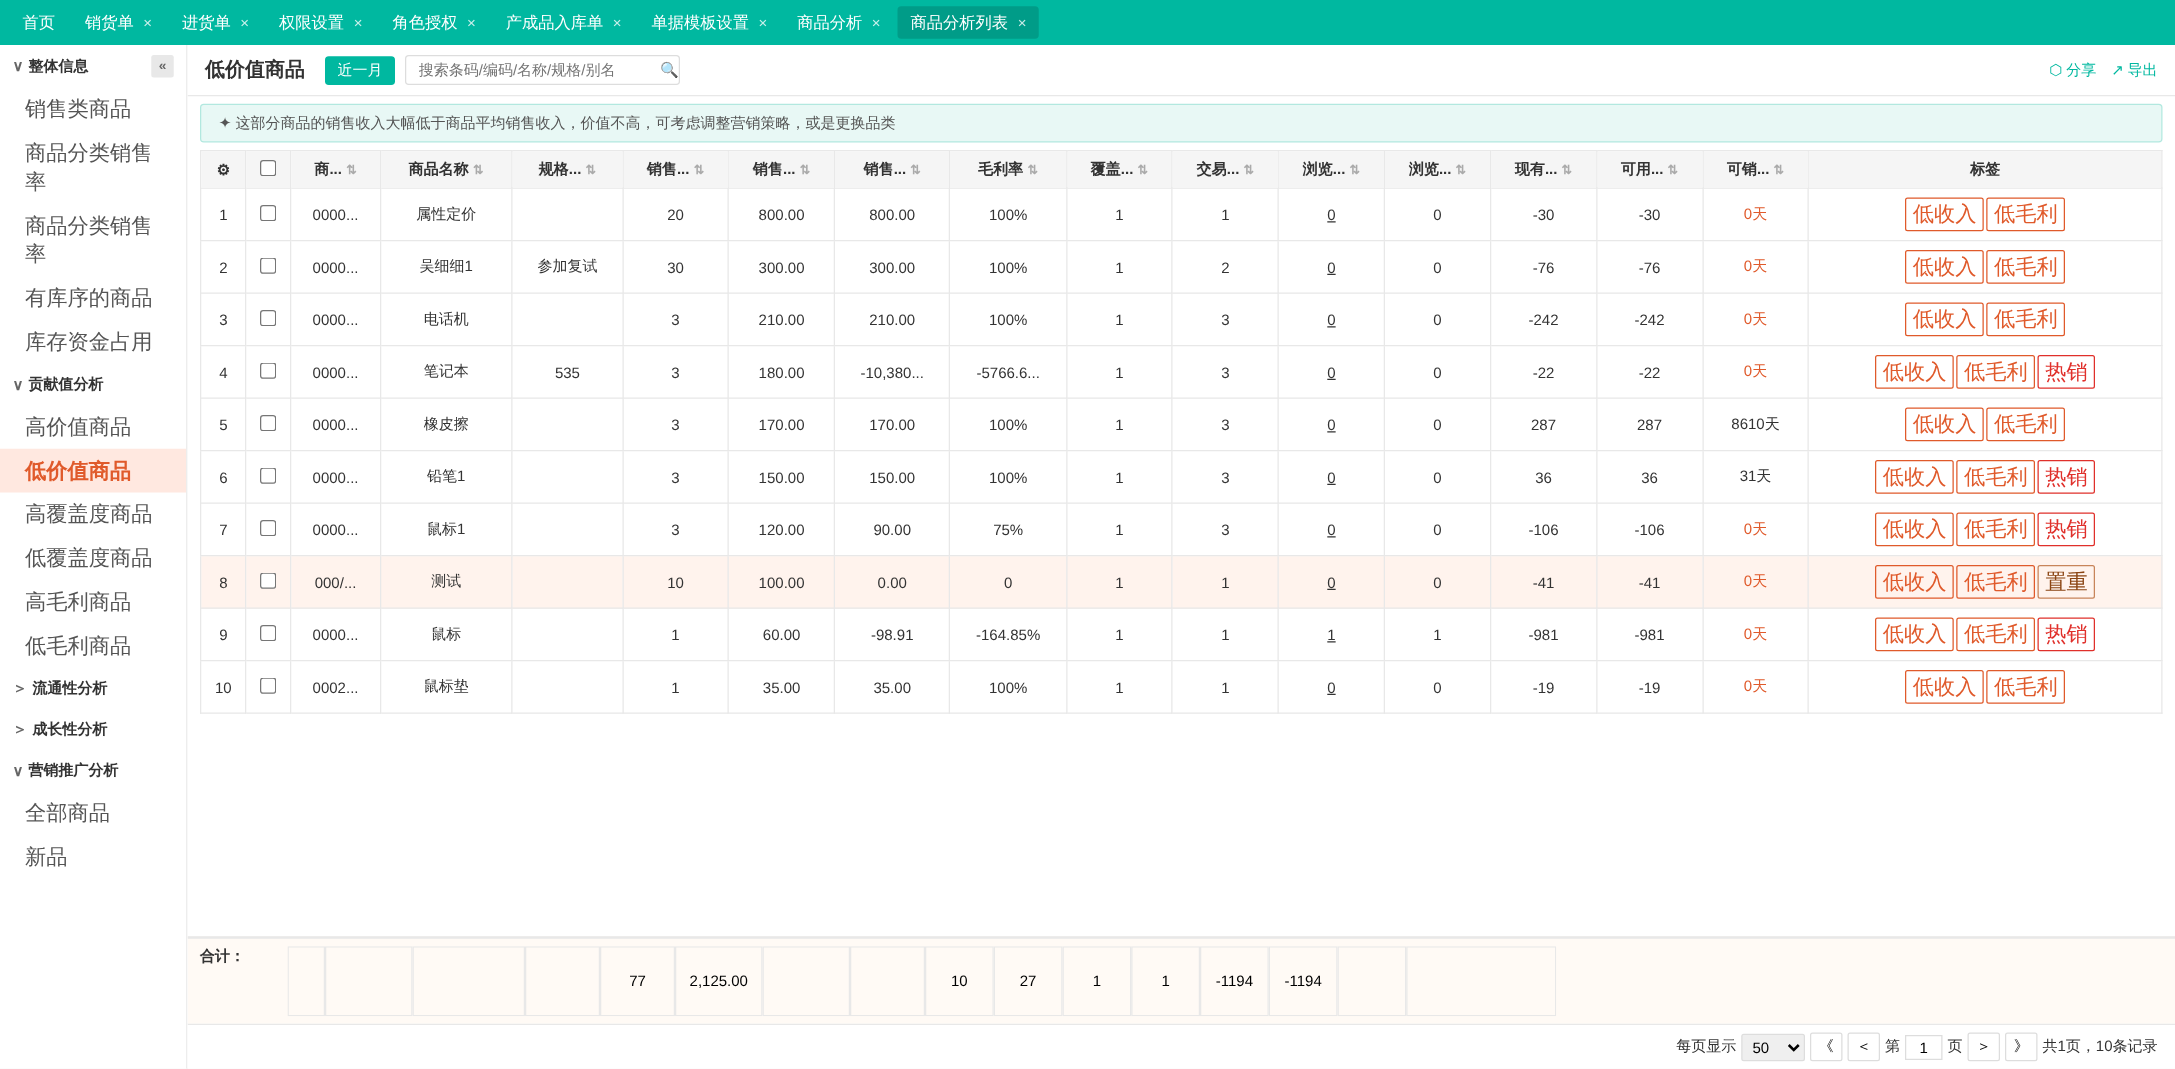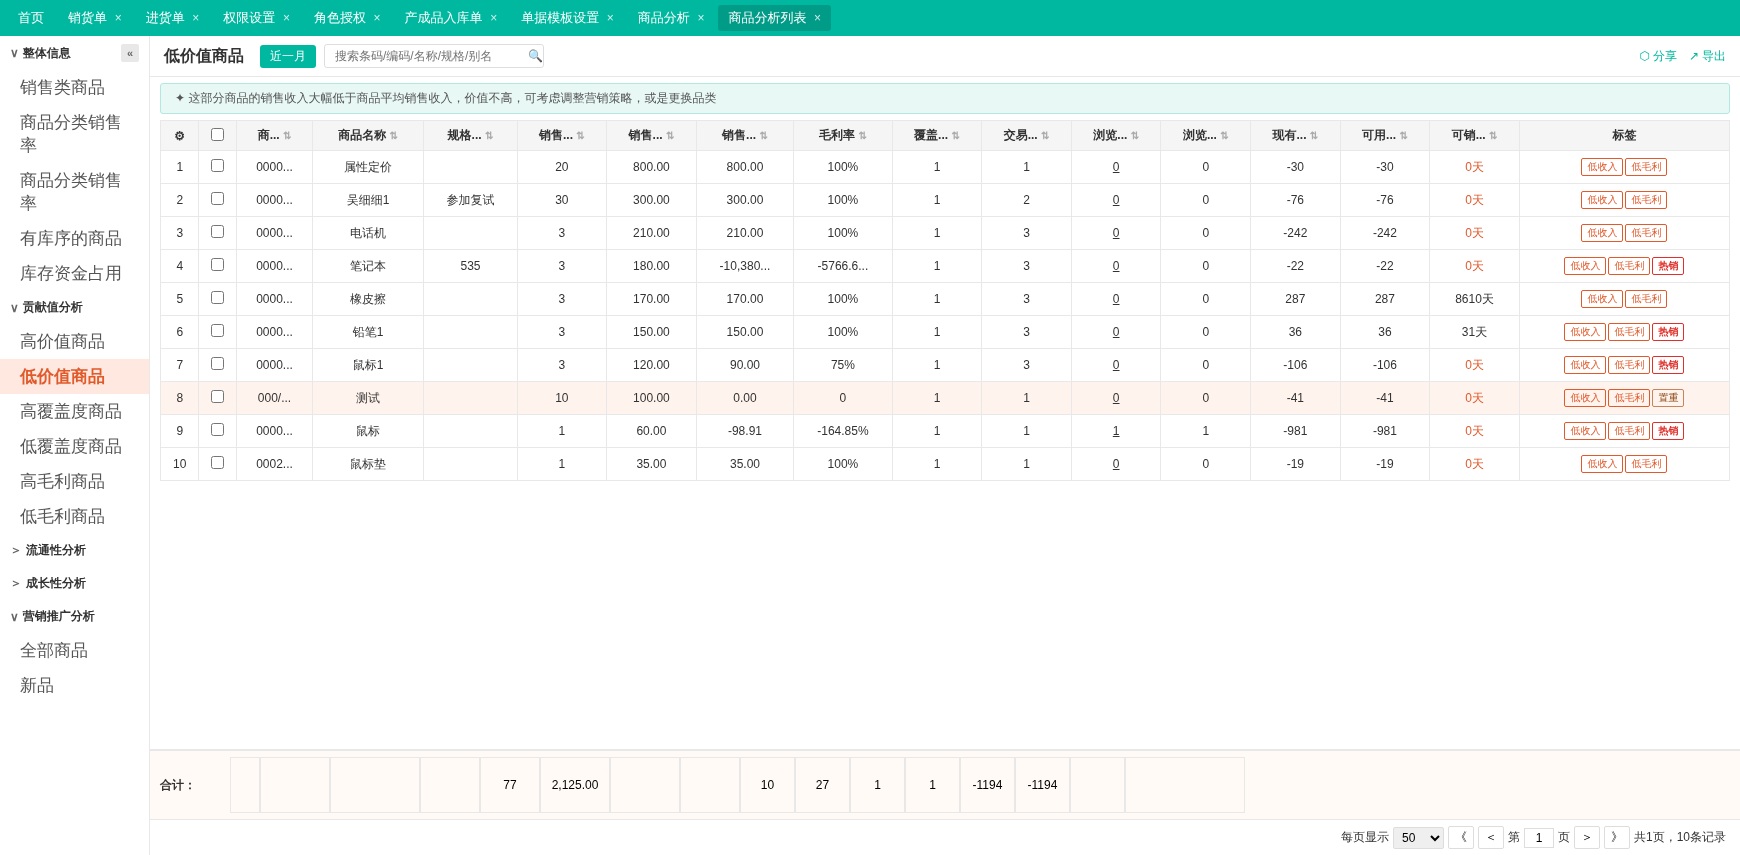--- a/index.html
+++ b/index.html
@@ -147,35 +147,35 @@
       padding: 6px 5px;
       text-align: center;
       border: 1px solid #e8e8e8;
       color: #333;
       white-space: nowrap;
     }
     .tag {
       display: inline-block;
       padding: 1px 5px;
       border-radius: 2px;
-      font-size: 10px;
+      font-size: 17px;
       margin: 1px;
     }
     .tag-orange { color: #e05a2b; border: 1px solid #e05a2b; }
-    .tag-red { color: #e0302b; border: 1px solid #e0302b; font-weight: bold; }
+    .tag-red { color: #e0302b; border: 1px solid #e0302b; }
     .tag-brown { color: #8b4513; border: 1px solid #c8845a; }
     .underline { text-decoration: underline; cursor: pointer; }
 
     
     .footer-total {
       border-top: 2px solid #e8e8e8;
       padding: 6px 10px;
       background: #fffaf5;
       display: flex;
-      align-items: center;
+      align-items: flex-start;
     }
     .footer-total .label { font-weight: bold; color: #333; margin-right: 10px; min-width: 60px; }
     .footer-cell {
       border: 1px solid #e8e8e8;
       padding: 20px 8px;
       background: #fffaf5;
       text-align: center;
       min-width: 60px;
     }
 

